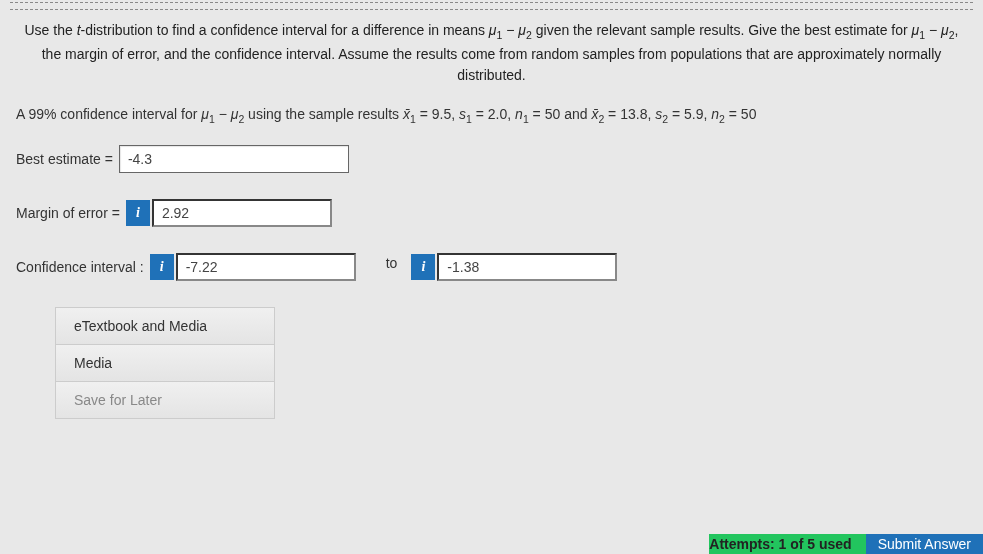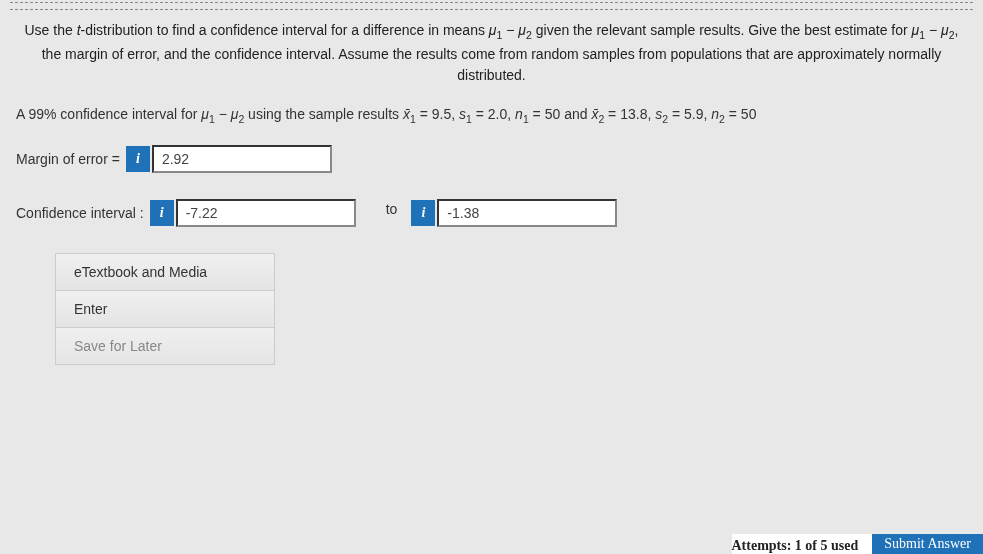--- a/index.html
+++ b/index.html
@@ -101,23 +101,22 @@
       color: #888;
     }
     .hint-btn {
       border-top: 1px solid #ccc;
     }
     .footer {
       position: absolute;
       bottom: 0;
       right: 0;
       display: flex;
-      align-items: flex-end;
-      background: #ffffff;
-      font-family: Liberation Serif, serif;
+      align-items: center;
+      background: #22c55e;
     }
     .attempts {
       font-weight: bold;
       margin-right: 14px;
       font-size: 14px;
       color: #222;
     }
     .submit-btn {
       background: #1f71b8;
       color: white;
@@ -136,39 +135,43 @@
 <div class="content">
   <p class="instructions">
     <span>Use the </span><span class="ital">t</span><span>-distribution to find a confidence interval for a difference in means </span><span class="ital">μ</span><sub>1</sub><span> − </span><span class="ital">μ</span><sub>2</sub><span> given the relevant sample results. Give the best estimate for </span><span class="ital">μ</span><sub>1</sub><span> − </span><span class="ital">μ</span><sub>2</sub><span>, the margin of error, and the confidence interval. Assume the results come from random samples from populations that are approximately normally distributed.</span>
   </p>
 
   <p class="ci-line">
     <span>A 99% confidence interval for </span><span class="ital">μ</span><sub>1</sub><span> − </span><span class="ital">μ</span><sub>2</sub><span> using the sample results </span><span class="ital">x̄</span><sub>1</sub><span> = 9.5, </span><span class="ital">s</span><sub>1</sub><span> = 2.0, </span><span class="ital">n</span><sub>1</sub><span> = 50 and </span><span class="ital">x̄</span><sub>2</sub><span> = 13.8, </span><span class="ital">s</span><sub>2</sub><span> = 5.9, </span><span class="ital">n</span><sub>2</sub><span> = 50</span>
   </p>
 
 
+  <div class="field-row">
+    <span class="label">Best estimate = </span>
+    <input class="input-box input-wide" value="-4.3" style="">
+  </div>
 
   <div class="field-row">
     <span class="label">Margin of error = </span>
     <span class="info-icon">i</span>
     <input class="input-outlined" value="2.92" style="">
   </div>
 
   <div class="field-row">
     <span class="label">Confidence interval : </span>
     <span class="info-icon">i</span>
     <input class="input-outlined" value="-7.22" style="">
     <span class="to-label">to</span>
     <span class="info-icon">i</span>
     <input class="input-outlined" value="-1.38" style="">
   </div>
 
   <div class="button-row">
     <div class="text-button">eTextbook and Media</div>
-    <div class="text-button hint-btn">Enter</div>
+    <div class="text-button hint-btn">Media</div>
     <div class="text-button">Save for Later</div>
   </div>
 </div>
 
 <div class="footer">
   <span class="attempts">Attempts: 1 of 5 used</span>
   <div class="submit-btn">Submit Answer</div>
 </div>
 
 </body></html>

